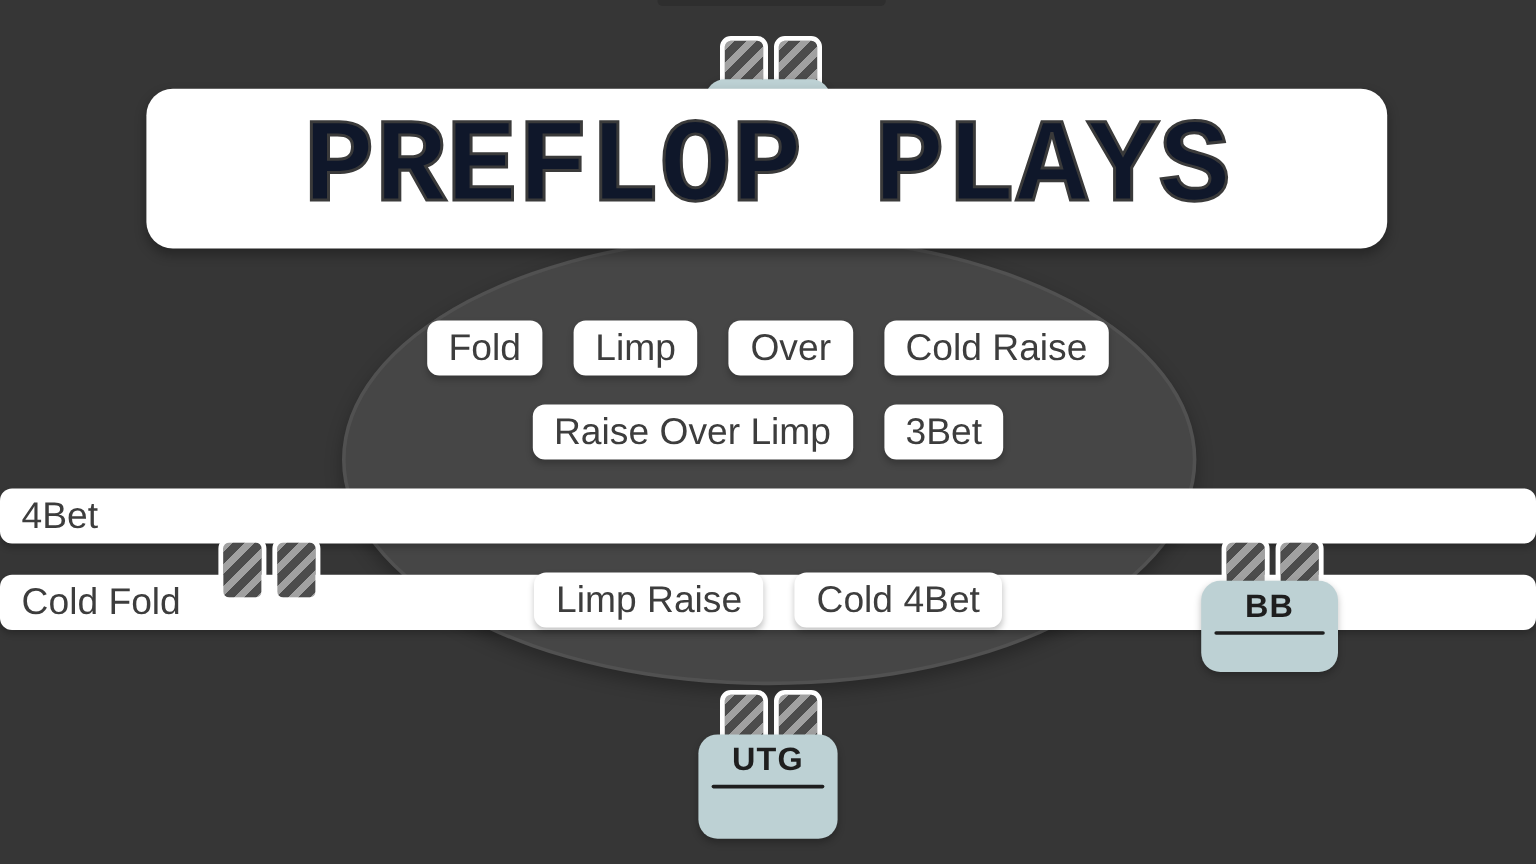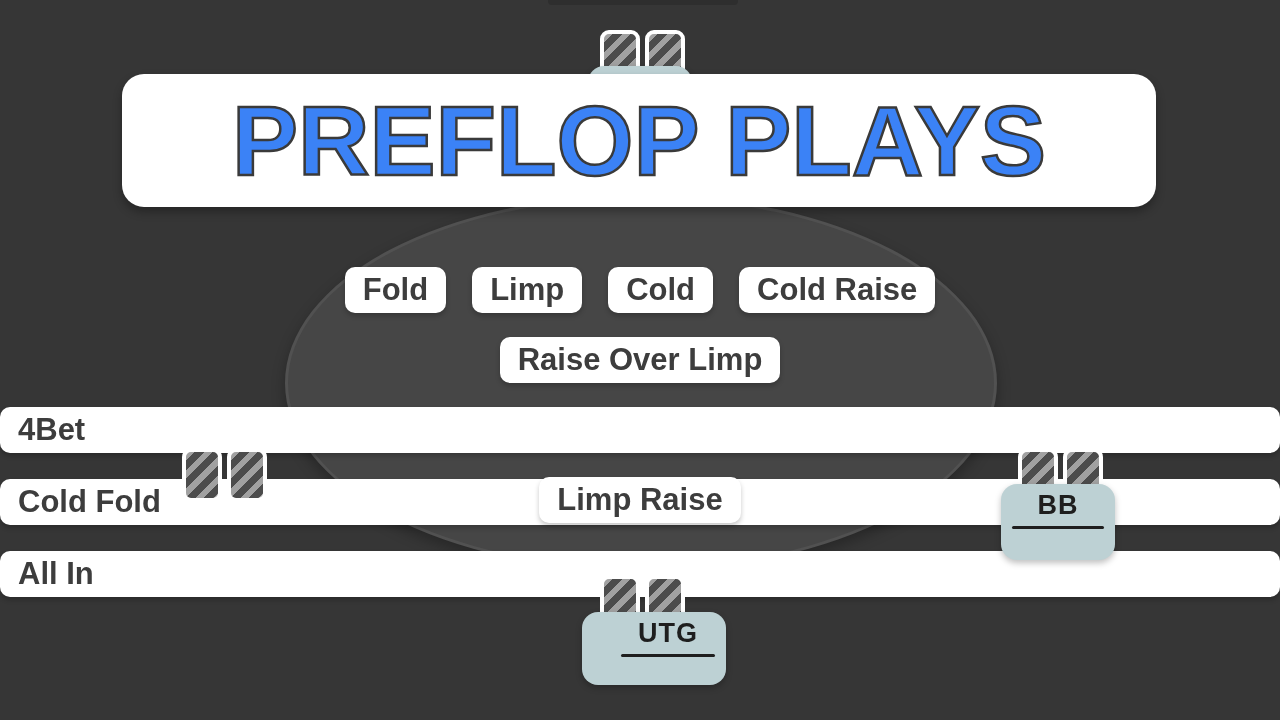--- a/index.html
+++ b/index.html
@@ -24,21 +24,21 @@
 
   
   .action-row{
     position:absolute; left:0; right:0; display:flex;
     justify-content:center; gap:26px; z-index:2;
   }
   .row-1{top:267px;} .row-2{top:337px;} .row-3{top:407px;flex-direction:column;} .row-4{top:477px;}
   .pill{
     height:46px; line-height:46px; padding:0 18px;
     background:#ffffff; border-radius:10px;
-    font-size:31px; font-weight:bold; color:#3d3d3d; white-space:nowrap;
+    font-size:31px; font-weight:normal; color:#3d3d3d; white-space:nowrap;
     box-shadow:0 3px 5px rgba(0,0,0,0.22);
   }
 
   
   .seat{position:absolute; z-index:3;}
   .cards{position:absolute; top:0; display:flex; gap:5px;}
   .card{
     width:40px; height:54px; box-sizing:border-box;
     border:4px solid #ffffff; border-radius:9px;
     background:repeating-linear-gradient(135deg,#a1a1a1 0 6px,#4c4c4c 6px 13px);
@@ -60,68 +60,69 @@
   .seat-hj .plate{top:35px; width:118px; height:68px;}
   .seat-hj .seat-line{width:96px;}
 
   .seat-bb{left:1001px; top:448px; width:114px; height:102px;}
   .seat-bb .cards{left:17px;}
   .seat-bb .plate{top:36px; width:114px; height:76px;}
   .seat-bb .seat-line{width:92px;}
 
   .seat-utg{left:582px; top:575px; width:116px; height:104px;}
   .seat-utg .cards{left:18px;}
-  .seat-utg .plate{top:37px; width:116px; height:73px;padding-left:28px;}
+  .seat-utg .plate{top:37px; width:116px; height:87px;}
   .seat-utg .seat-line{width:94px;}
 
   
   .seat-top{left:588px; top:30px; width:104px; height:110px; z-index:4;}
   .seat-top .cards{left:12px;}
   .seat-top .plate{top:36px; width:104px; height:64px;}
 
   
   .title-box{
     position:absolute; left:122px; top:74px; width:1034px; height:133px;
     background:#ffffff; border-radius:22px; z-index:10;
     box-shadow:0 5px 10px rgba(0,0,0,0.3);
     display:flex; align-items:center; justify-content:center;
   }
   .title-text{
-    font-size:99px; font-weight:bold; color:#3b82f6;
-    letter-spacing:0px; -webkit-text-stroke:2.5px #3a3a3a; white-space:nowrap;
+    font-size:99px; font-weight:bold; color:#0f172a;
+    letter-spacing:0px; -webkit-text-stroke:2.5px #3a3a3a; white-space:nowrap;font-family:Liberation Mono, monospace;
   }
 </style>
 </head>
 <body>
 
 <div class="stage">
 
   <div class="top-strip"></div>
 
   <div class="table-ellipse"></div>
 
   <div class="action-row row-1">
     <div class="pill">Fold</div>
     <div class="pill">Limp</div>
-    <div class="pill">Cold</div>
+    <div class="pill">Over</div>
     <div class="pill">Cold Raise</div>
   </div>
 
   <div class="action-row row-2">
     <div class="pill">Raise Over Limp</div>
+    <div class="pill">3Bet</div>
   </div>
 
   <div class="action-row row-3">
     <div class="pill">4Bet</div>
     <div class="pill">Cold Fold</div>
-    <div class="pill">All In</div>
   </div>
 
   <div class="action-row row-4">
     <div class="pill">Limp Raise</div>
+    <div class="pill">Cold 4Bet</div>
   </div>
 
   <div class="seat seat-top">
     <div class="cards">
       <div class="card"></div>
       <div class="card"></div>
     </div>
     <div class="plate"></div>
   </div>
 

